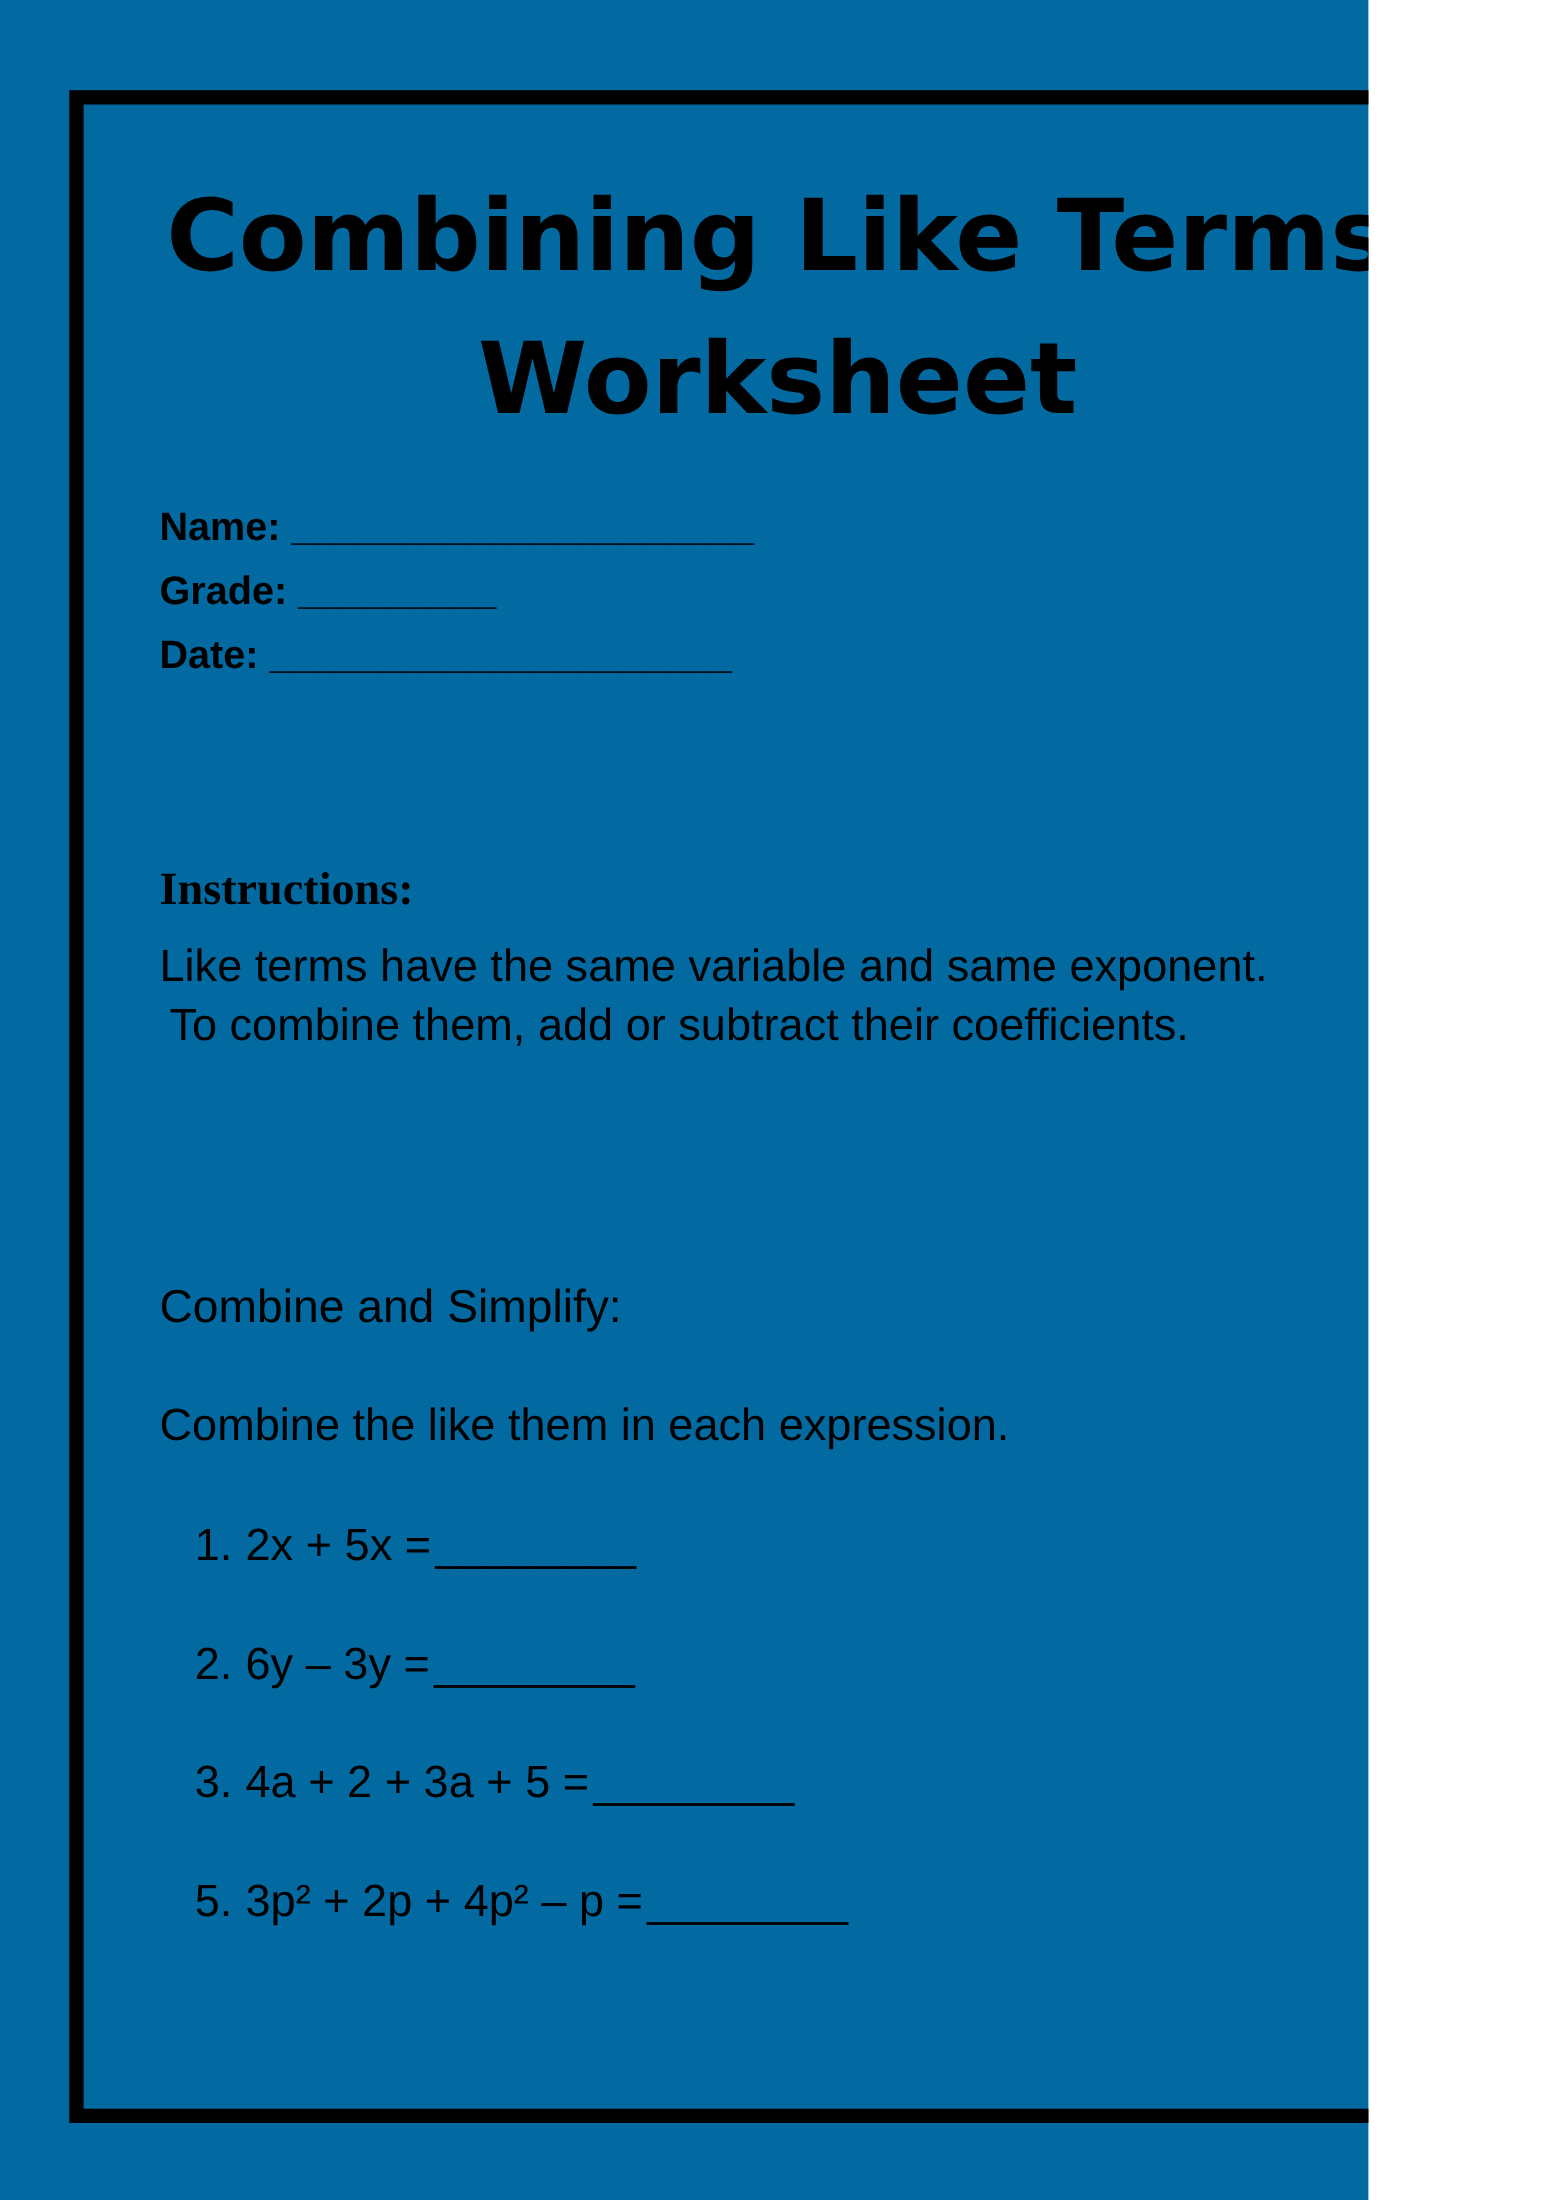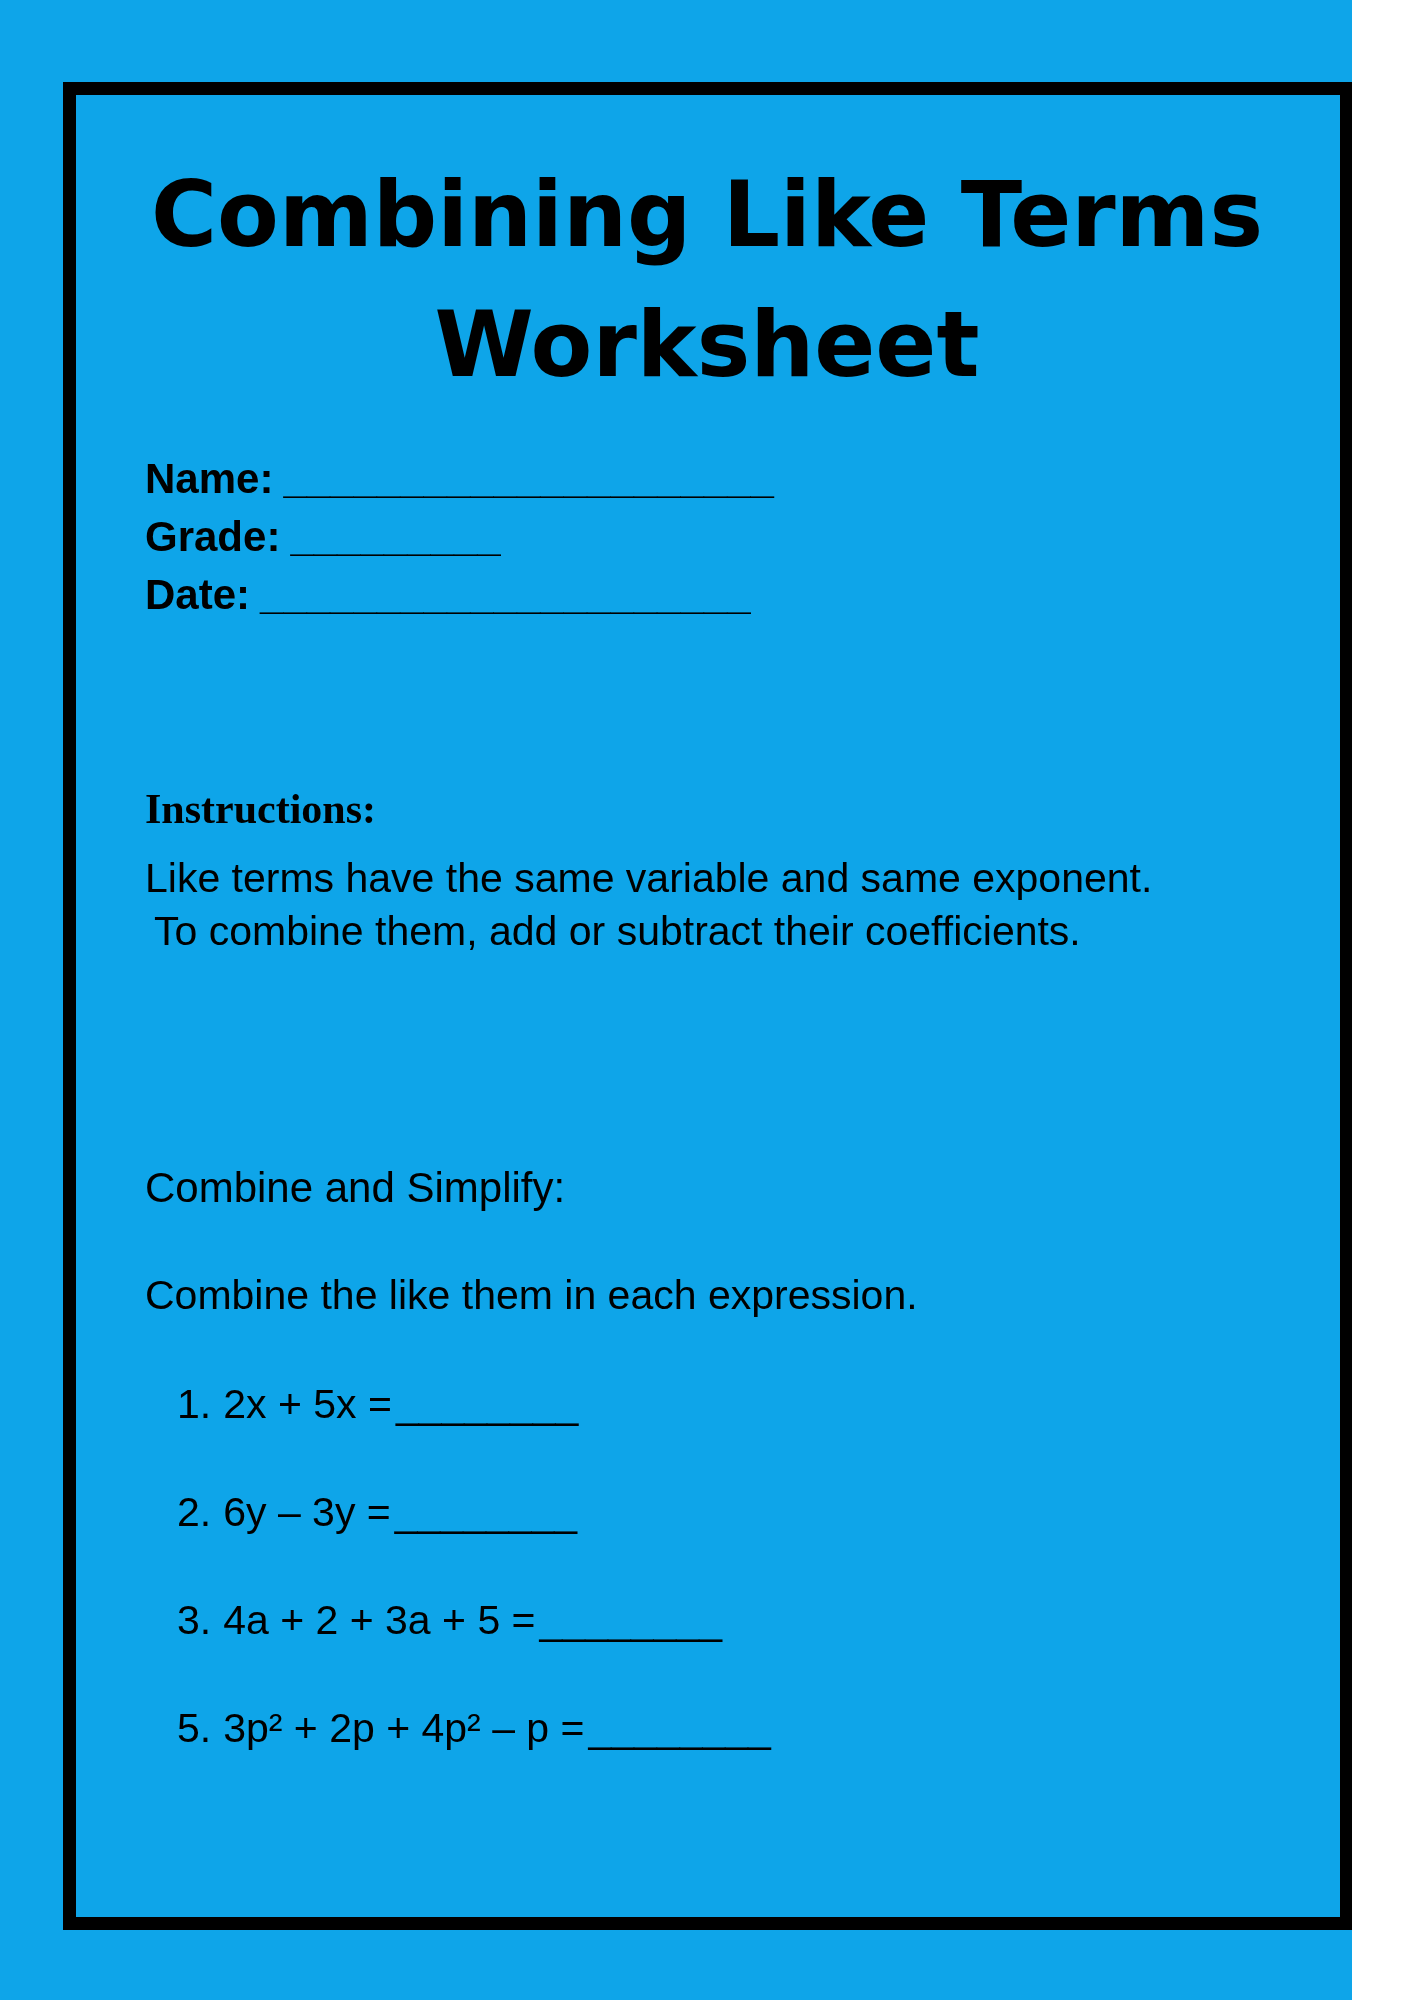--- a/index.html
+++ b/index.html
@@ -1,20 +1,20 @@
 <!DOCTYPE html>
 <html><head>
 <meta charset="utf-8">
 <style>
   html, body { margin: 0; padding: 0; background: #ffffff; }
   .page {
     position: relative;
-    width: 1352px;
+    width: 1244px;
     height: 2000px;
-    background: #0ea5e9;
+    background: #0369a1;
     color: #000000;
     font-family: "Liberation Sans", sans-serif;
     overflow: hidden;
   }
   .frame {
     position: absolute;
     left: 63px;
     top: 82px;
     width: 1290px;
     height: 1848px;
@@ -31,21 +31,21 @@
     font-weight: bold;
     font-size: 90px;
     line-height: 130px;
     letter-spacing: 0;
   }
   .fields {
     position: absolute;
     left: 145px;
     top: 450px;
     font-weight: bold;
-    font-size: 42px;
+    font-size: 36px;
     line-height: 58px;
     white-space: nowrap;
   }
   .fields .blank { margin-left: 10px; }
   .instr-heading {
     position: absolute;
     left: 145px;
     top: 780px;
     font-weight: bold;
     font-size: 42px;

